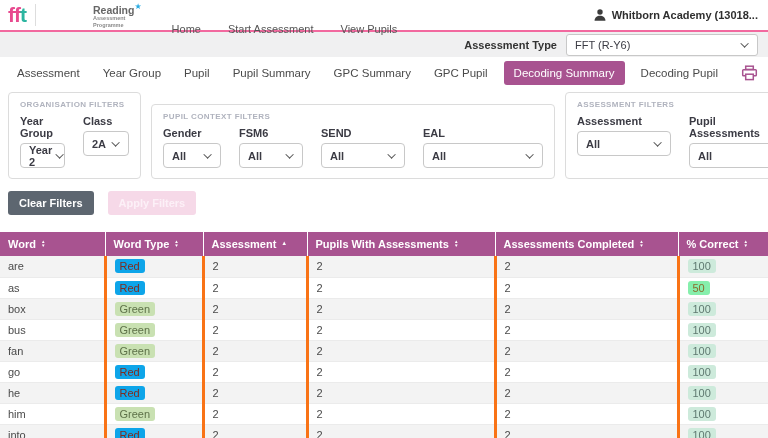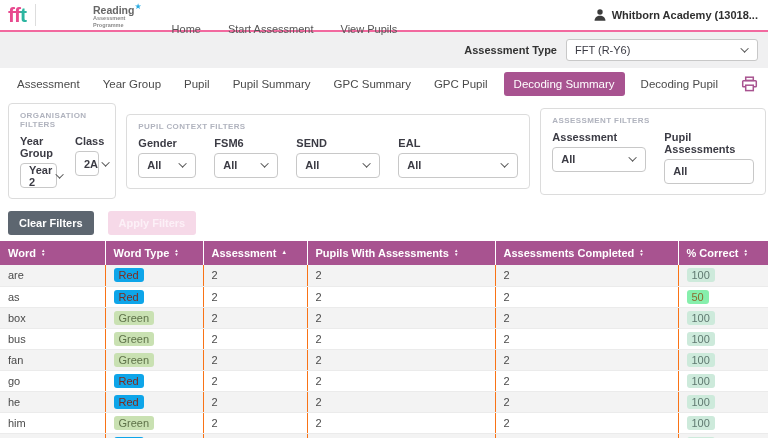--- a/index.html
+++ b/index.html
@@ -30,21 +30,21 @@
   .product-sub { font-size: 5.5px; font-weight: bold; color: #8a8a8a; line-height: 1.25; }
   .main-nav { display: flex; align-items: center; gap: 27px; margin-left: 30px; color: #555; margin-top: 28px; }
   .nav-item { cursor: pointer; }
   .nav-item.active {
     background: #a85390; color: #fff; padding: 5px 10px; border-radius: 3px;
   }
   .account { margin-left: auto; display: flex; align-items: center; gap: 5px; color: #2f2f2f; font-weight: bold; }
 
   
   .type-bar {
-    height: 36px; background: #f0f0f1;
+    height: 25px; background: #f0f0f1;
     display: flex; align-items: center; justify-content: flex-end;
     padding: 0 10px; gap: 9px;
   }
   .type-bar .bar-label { font-weight: bold; color: #333; }
   .select-box {
     background: #fff; border: 1px solid #c8c8c8; border-radius: 3px;
     height: 22px; display: flex; align-items: center; justify-content: space-between;
     padding: 0 8px; color: #3b3b44; cursor: pointer;
   }
   .type-bar .select-box { width: 192px; gap: 15px; }
@@ -53,54 +53,54 @@
     transform: rotate(-45deg) translateY(-2px); flex: 0 0 auto; margin-left: 6px;
   }
 
   
   .tabs-row { height: 32px; display: flex; align-items: center; padding: 0 10px; gap: 9px; font-size: 11.5px; color: #4a4a4a; }
   .tab { padding: 6px 7px; cursor: pointer; white-space: nowrap; }
   .tab.active { background: #a85390; color: #fff; border-radius: 3px; padding: 6px 10px; }
   .print-btn { margin-left: auto; cursor: pointer; display: flex; align-items: center; }
 
   
-  .filters-row { display: flex; align-items: center; gap: 10px; padding: 3px 8px 6px; }
+  .filters-row { display: flex; align-items: flex-end; gap: 10px; padding: 3px 8px 6px; }
   .panel { border: 1px solid #dcdcdc; border-radius: 4px; padding: 7px 11px 10px; background: #fff; }
   .panel-assessment { margin-left: auto; }
   .panel-title { font-size: 8px; font-weight: bold; letter-spacing: .4px; color: #b0b3be; margin-bottom: 6px; }
   .fields { display: flex; gap: 18px; }
   .field-label { display: block; font-weight: bold; color: #3b3b44; margin-bottom: 4px; }
   .field .select-box { height: 25px; border-radius: 4px; font-weight: bold; }
-  .w-yeargroup { width: 37px; }
-  .w-class { width: 24px; }
+  .w-yeargroup { width: 45px; }
+  .w-class { width: 46px; }
   .w-gender { width: 58px; }
   .w-fsm6 { width: 64px; }
   .w-send { width: 84px; }
   .w-eal { width: 120px; }
   .w-assessment { width: 94px; }
   .w-pupilassess { width: 90px; }
 
   
-  .actions-row { display: flex; gap: 14px; padding: 6px 8px 6px; }
+  .actions-row { display: flex; gap: 14px; padding: 6px 8px 17px; }
   .btn { border: none; border-radius: 3px; font-family: inherit; font-size: 11px; font-weight: bold; padding: 6px 11px; cursor: pointer; }
   .btn-clear { background: #5d6670; color: #fff; }
   .btn-apply { background: #f6d9e8; color: #fcf0f7; }
 
   
   table { width: 768px; border-collapse: collapse; table-layout: fixed; }
   thead th {
     background: #a85390; color: #fff; text-align: left; font-weight: bold;
     font-size: 11px; padding: 6px 8px; white-space: nowrap; overflow: hidden;
     border-right: 1px solid rgba(255,255,255,.35);
     cursor: pointer;
   }
   thead th:last-child { border-right: none; }
   tbody td {
     padding: 3px 8px; color: #4a4a4a; height: 21px;
-    border-right: 1px solid #f97316; border-bottom: 1px solid #ebebeb;
+    border-right: 3px solid #f97316; border-bottom: 1px solid #ebebeb;
     white-space: nowrap; overflow: hidden;
   }
   tbody td:last-child { border-right: none; }
   tbody tr:nth-child(odd) { background: #f3f3f3; }
   .sort-both { display: inline-flex; flex-direction: column; vertical-align: middle; margin-left: 5px; line-height: 4px; font-size: 4.5px; color: #fff; position: relative; top: -1px; }
   .sort-asc { font-size: 6px; margin-left: 5px; vertical-align: middle; position: relative; top: -2px; }
   .badge { display: inline-block; border-radius: 3px; padding: 1px 5px; font-size: 11px; }
   .badge-red { background: #0ea5e9; color: #7e2c20; }
   .badge-green { background: #c9e1b2; color: #5d7148; }
   .badge-pct-high { background: #cdeadb; color: #5f7970; }

